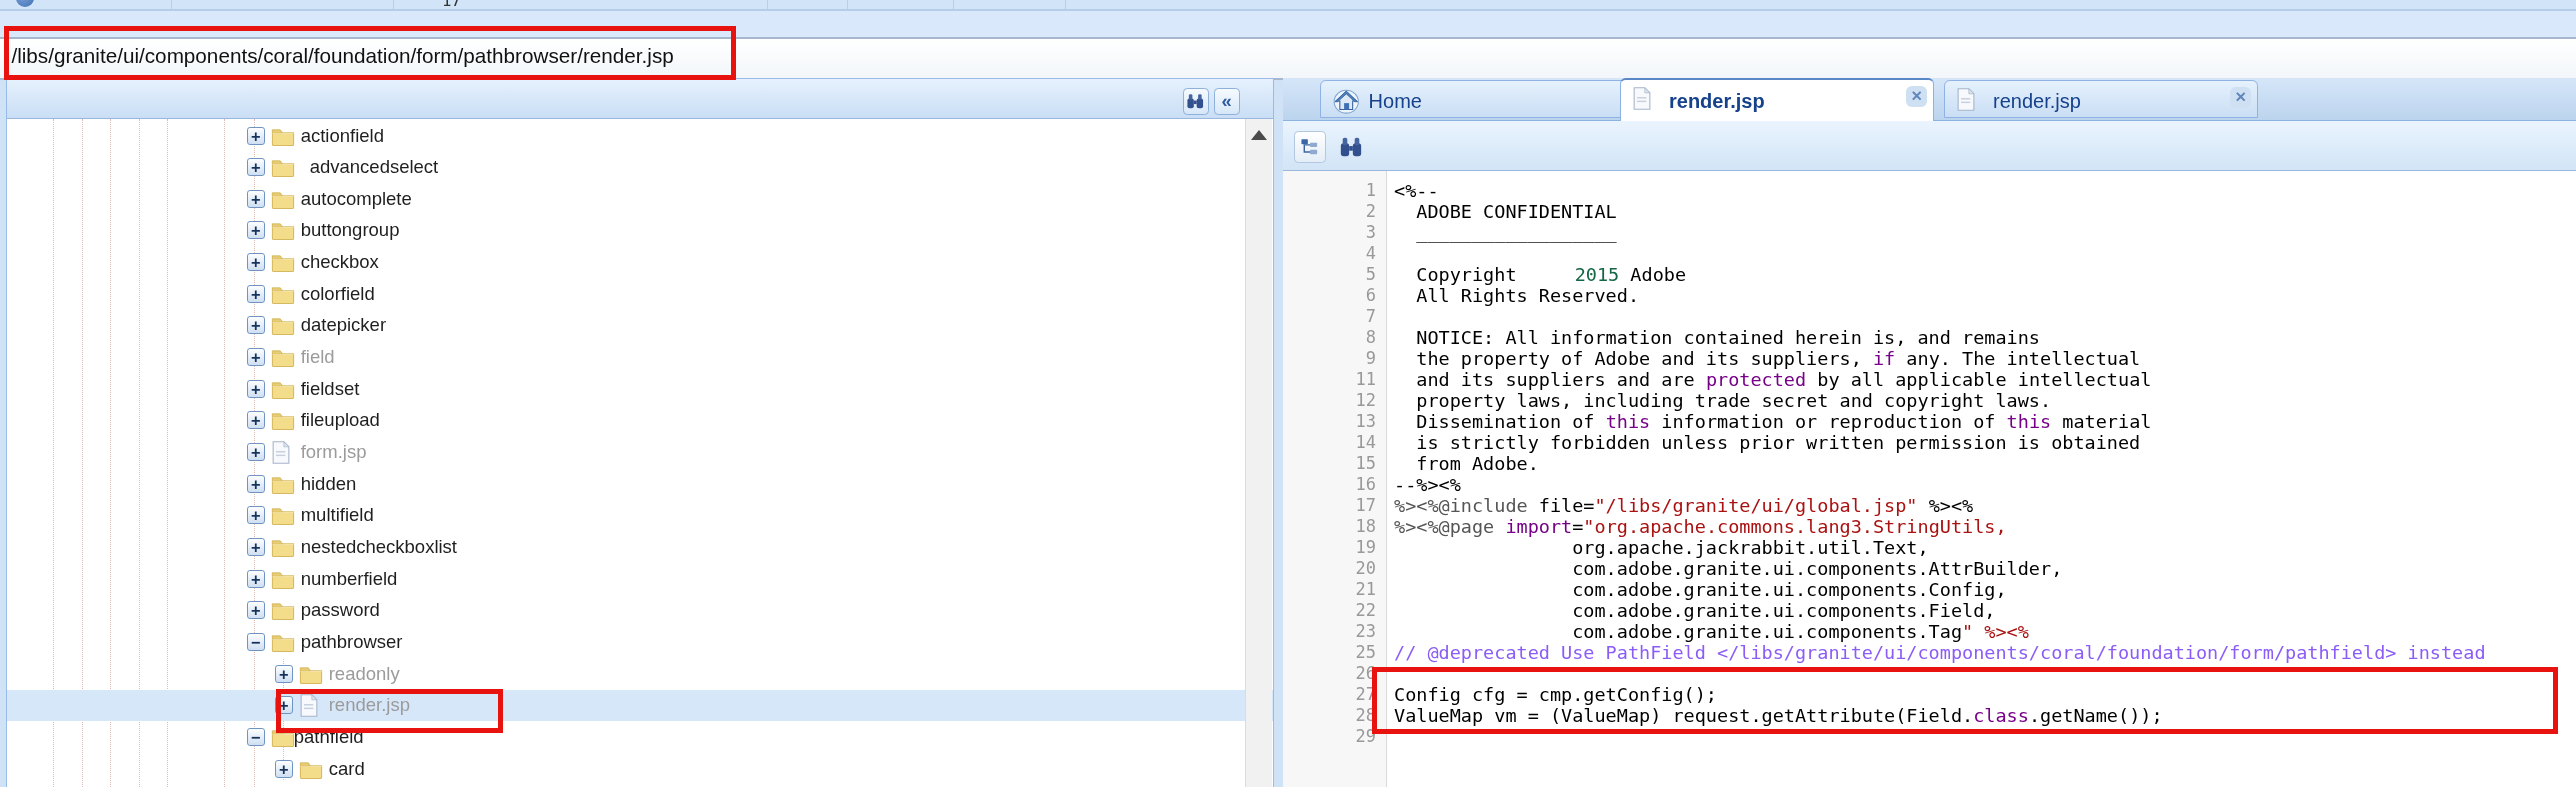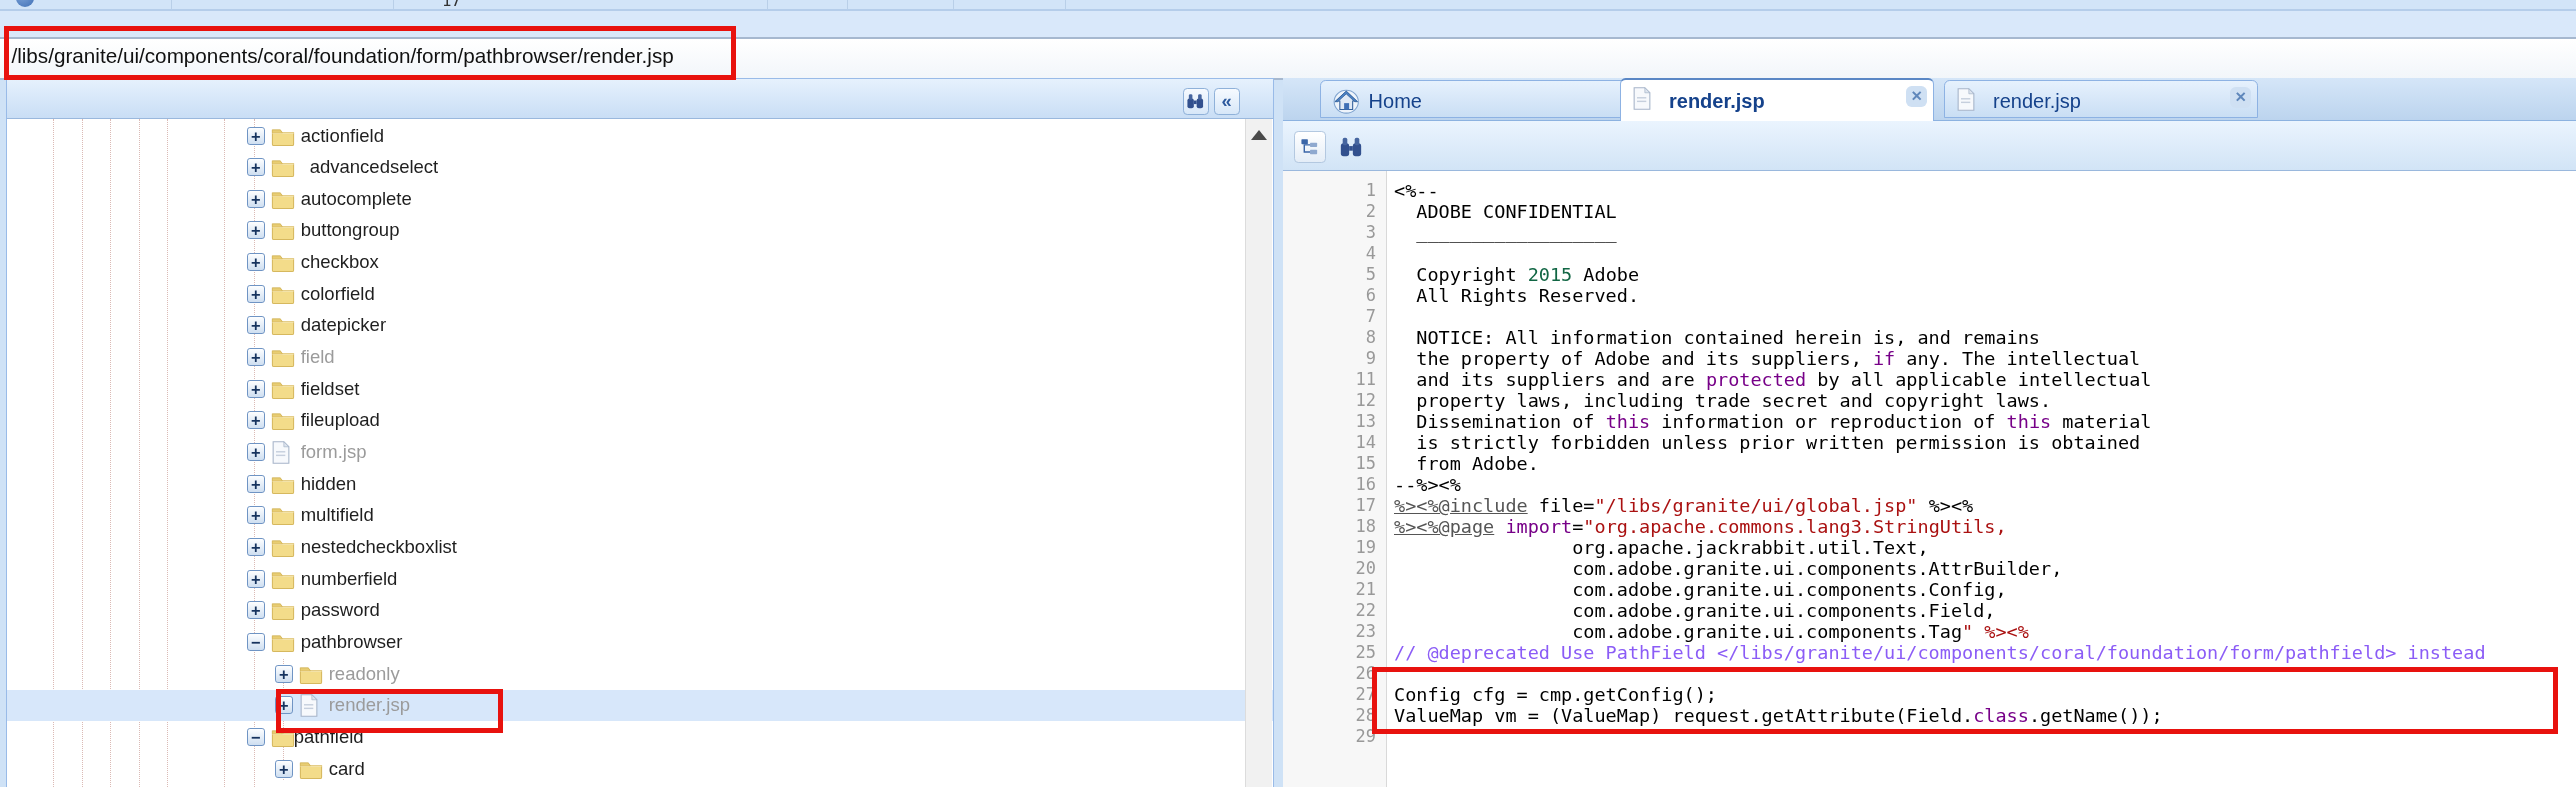--- a/index.html
+++ b/index.html
@@ -72,22 +72,22 @@
   #btn-ed-search{position:absolute;left:51px;top:10px;width:33px;height:31px;display:flex;align-items:center;justify-content:center;cursor:pointer;}
 
   
   #editor{position:absolute;left:0;top:93px;width:1293px;height:617px;background:#fff;overflow:hidden;
     font-family:"DejaVu Sans Mono",monospace;}
   #gutter{position:absolute;left:0;top:0;width:103px;height:100%;background:#f7f7f7;border-right:0.7px solid #d9d9d9;}
   #lines{position:absolute;left:0;top:9.3px;width:100%;}
   .cline{position:relative;height:21px;white-space:pre;}
   .cline .ln{position:absolute;left:0;top:0;width:93px;text-align:right;color:#999;font-size:17px;line-height:21px;}
   .cline .ctext{position:absolute;left:111px;top:0;font-size:18.5px;line-height:21px;}
-  .pl{color:#000;} .kw{color:#770088;} .str{color:#aa1111;} .num{color:#116644;}
-  .meta{color:#555555;text-decoration:underline;} .cmt{color:#8b5cf6;}
+  .pl{color:#000;} .kw{color:#770088;} .str{color:#aa1111;} .num{color:#116644;margin-left:47px;}
+  .meta{color:#555555;} .cmt{color:#8b5cf6;}
 </style>
 </head>
 <body>
 
 <div id="topstrip">
   <span class="blob"></span>
   <span class="remnant">17</span>
   <span class="sep" style="left:171px"></span>
     <span class="sep" style="left:393px"></span>
   <span class="sep" style="left:767px"></span>

